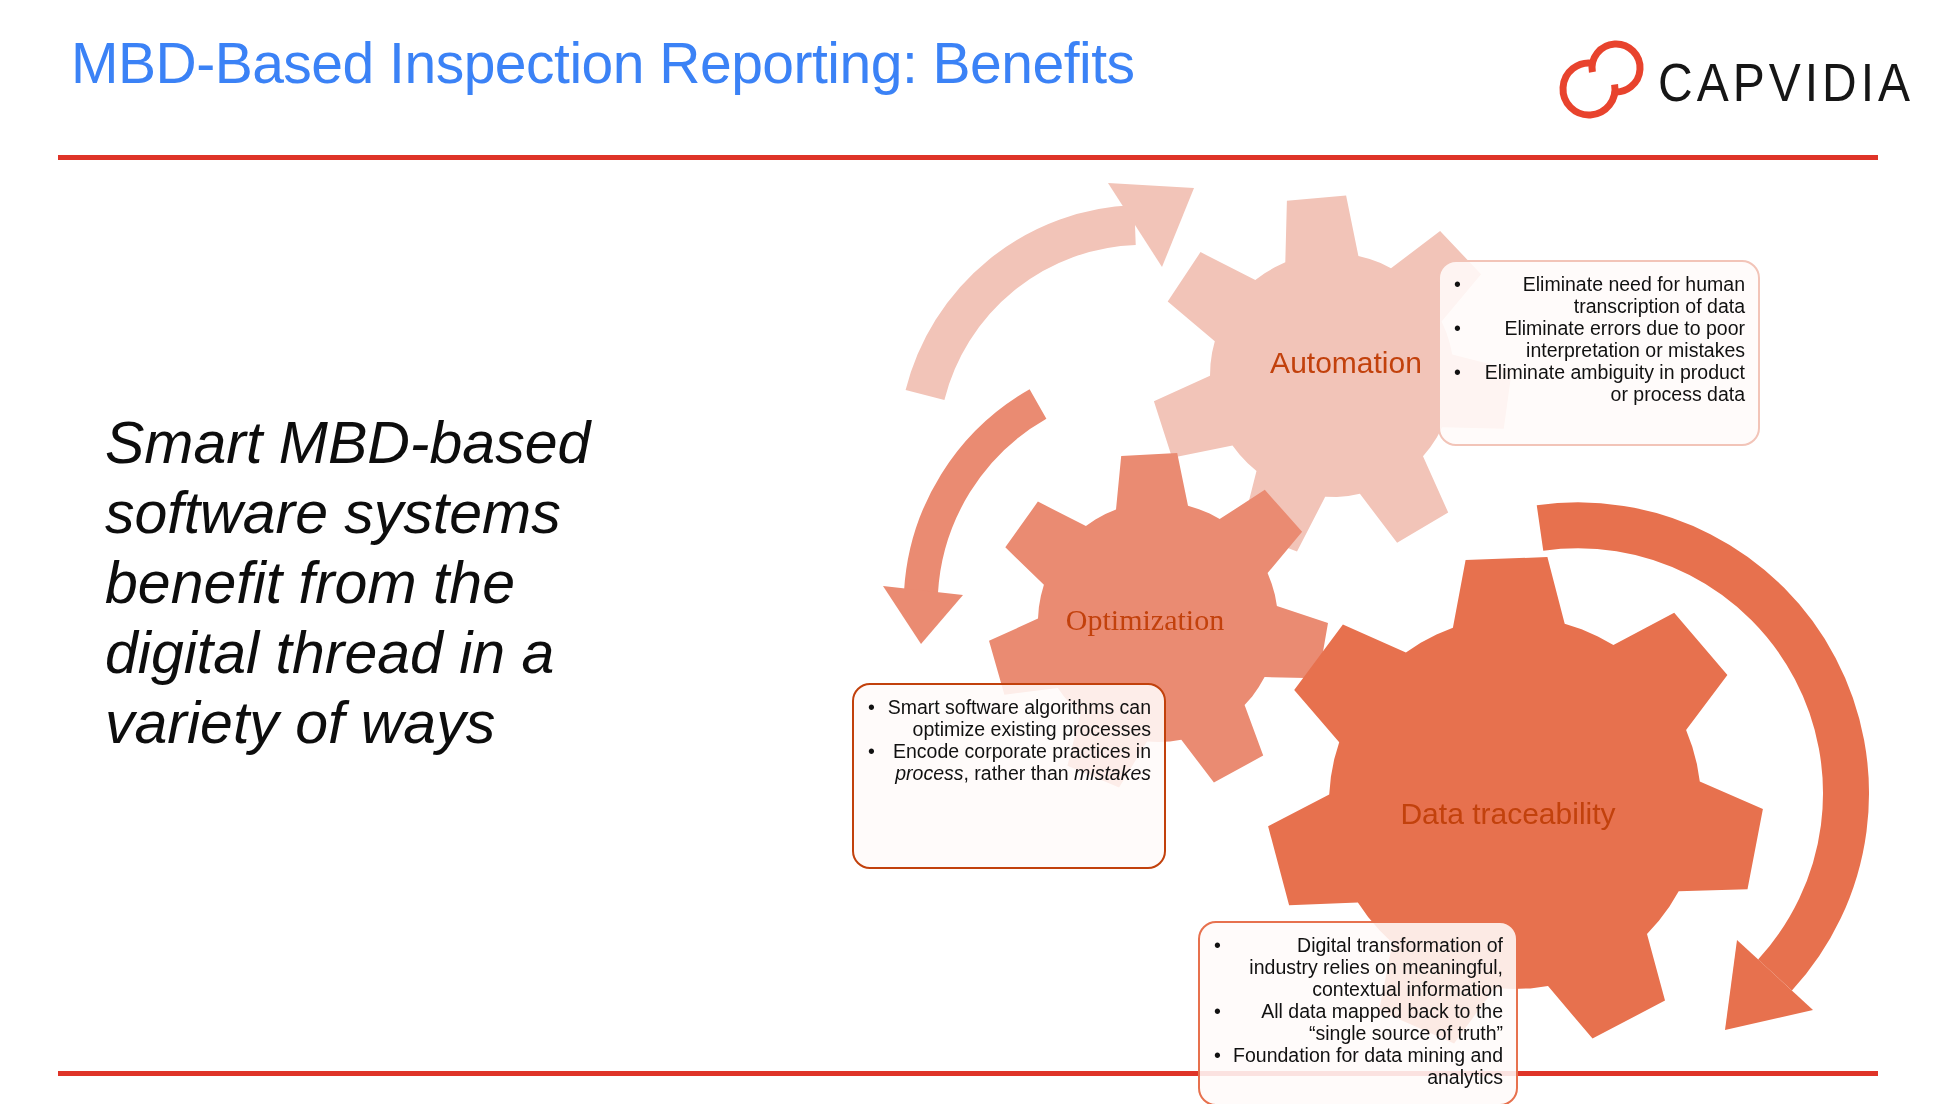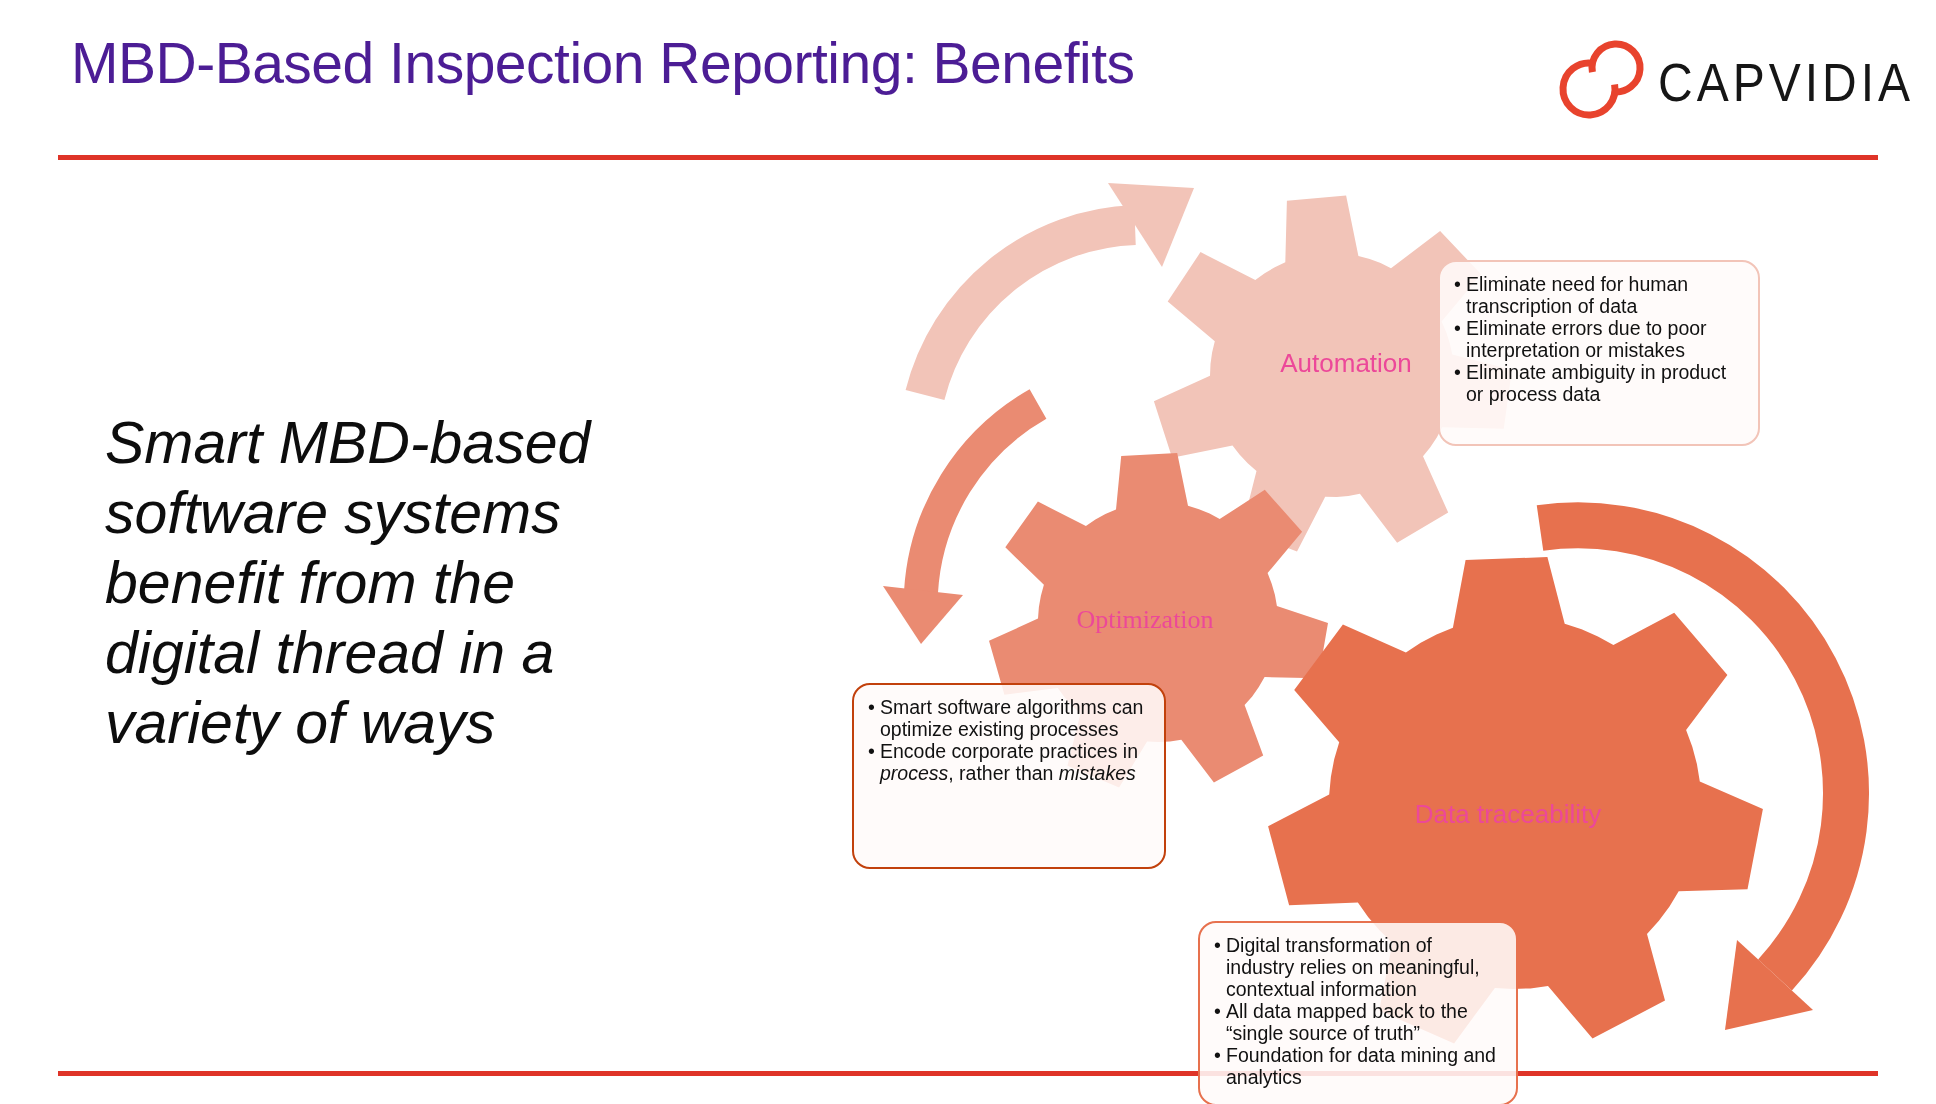--- a/index.html
+++ b/index.html
@@ -1,45 +1,45 @@
 <!DOCTYPE html>
 <html><head>
 <meta charset="utf-8">
 <style>
   html,body{margin:0;padding:0;background:#ffffff;}
   body{width:1936px;height:1104px;position:relative;overflow:hidden;
        font-family:"Liberation Sans", sans-serif;}
   .slide{position:absolute;inset:0;background:#ffffff;}
 
-  .title{position:absolute;left:71px;top:30px;font-size:57px;color:#4c1d95;
+  .title{position:absolute;left:71px;top:30px;font-size:57px;color:#3b82f6;
          letter-spacing:-0.5px;white-space:nowrap;}
 
   .logo{position:absolute;left:1556px;top:30px;width:370px;height:104px;}
   .logo svg{position:absolute;left:0;top:2px;}
   .brand{position:absolute;left:102px;top:22px;font-size:48px;color:#161616;
          letter-spacing:4px;transform:scaleY(1.12);transform-origin:top left;
          font-weight:400;white-space:nowrap;}
 
   .rule{position:absolute;left:58px;width:1820px;height:5px;background:#DF3428;}
   .rule-top{top:155px;}
   .rule-bottom{top:1071px;}
 
   .intro{position:absolute;left:105px;top:408px;width:537px;text-align:left;
          font-size:59px;line-height:70px;font-style:italic;color:#0d0d0d;}
 
   .diagram{position:absolute;left:0;top:0;}
 
   .gear-label{position:absolute;transform:translate(-50%,-50%);
-              color:#ec4899;font-size:26px;white-space:nowrap;}
+              color:#c2410c;font-size:30px;white-space:nowrap;}
 
   .callout{position:absolute;border-radius:18px;background:rgba(255,251,249,0.88);
            box-sizing:border-box;padding:11px 13px;color:#111111;
            font-size:19.5px;line-height:22px;}
   .callout ul{margin:0;padding:0;list-style:none;}
-  .callout li{position:relative;padding-left:13px;}
+  .callout li{position:relative;padding-left:13px;text-align:right;}
   .callout li::before{content:"\2022";position:absolute;left:1px;top:0;}
   .co-automation{left:1438px;top:260px;width:322px;height:186px;border:2px solid #F2C4B8;}
   .co-optimization{left:852px;top:683px;width:314px;height:186px;border:2px solid #c2410c;}
   .co-data{left:1198px;top:921px;width:320px;height:185px;border:2px solid #E7714E;}
 </style>
 </head>
 <body>
 
 <div class="slide">
 

